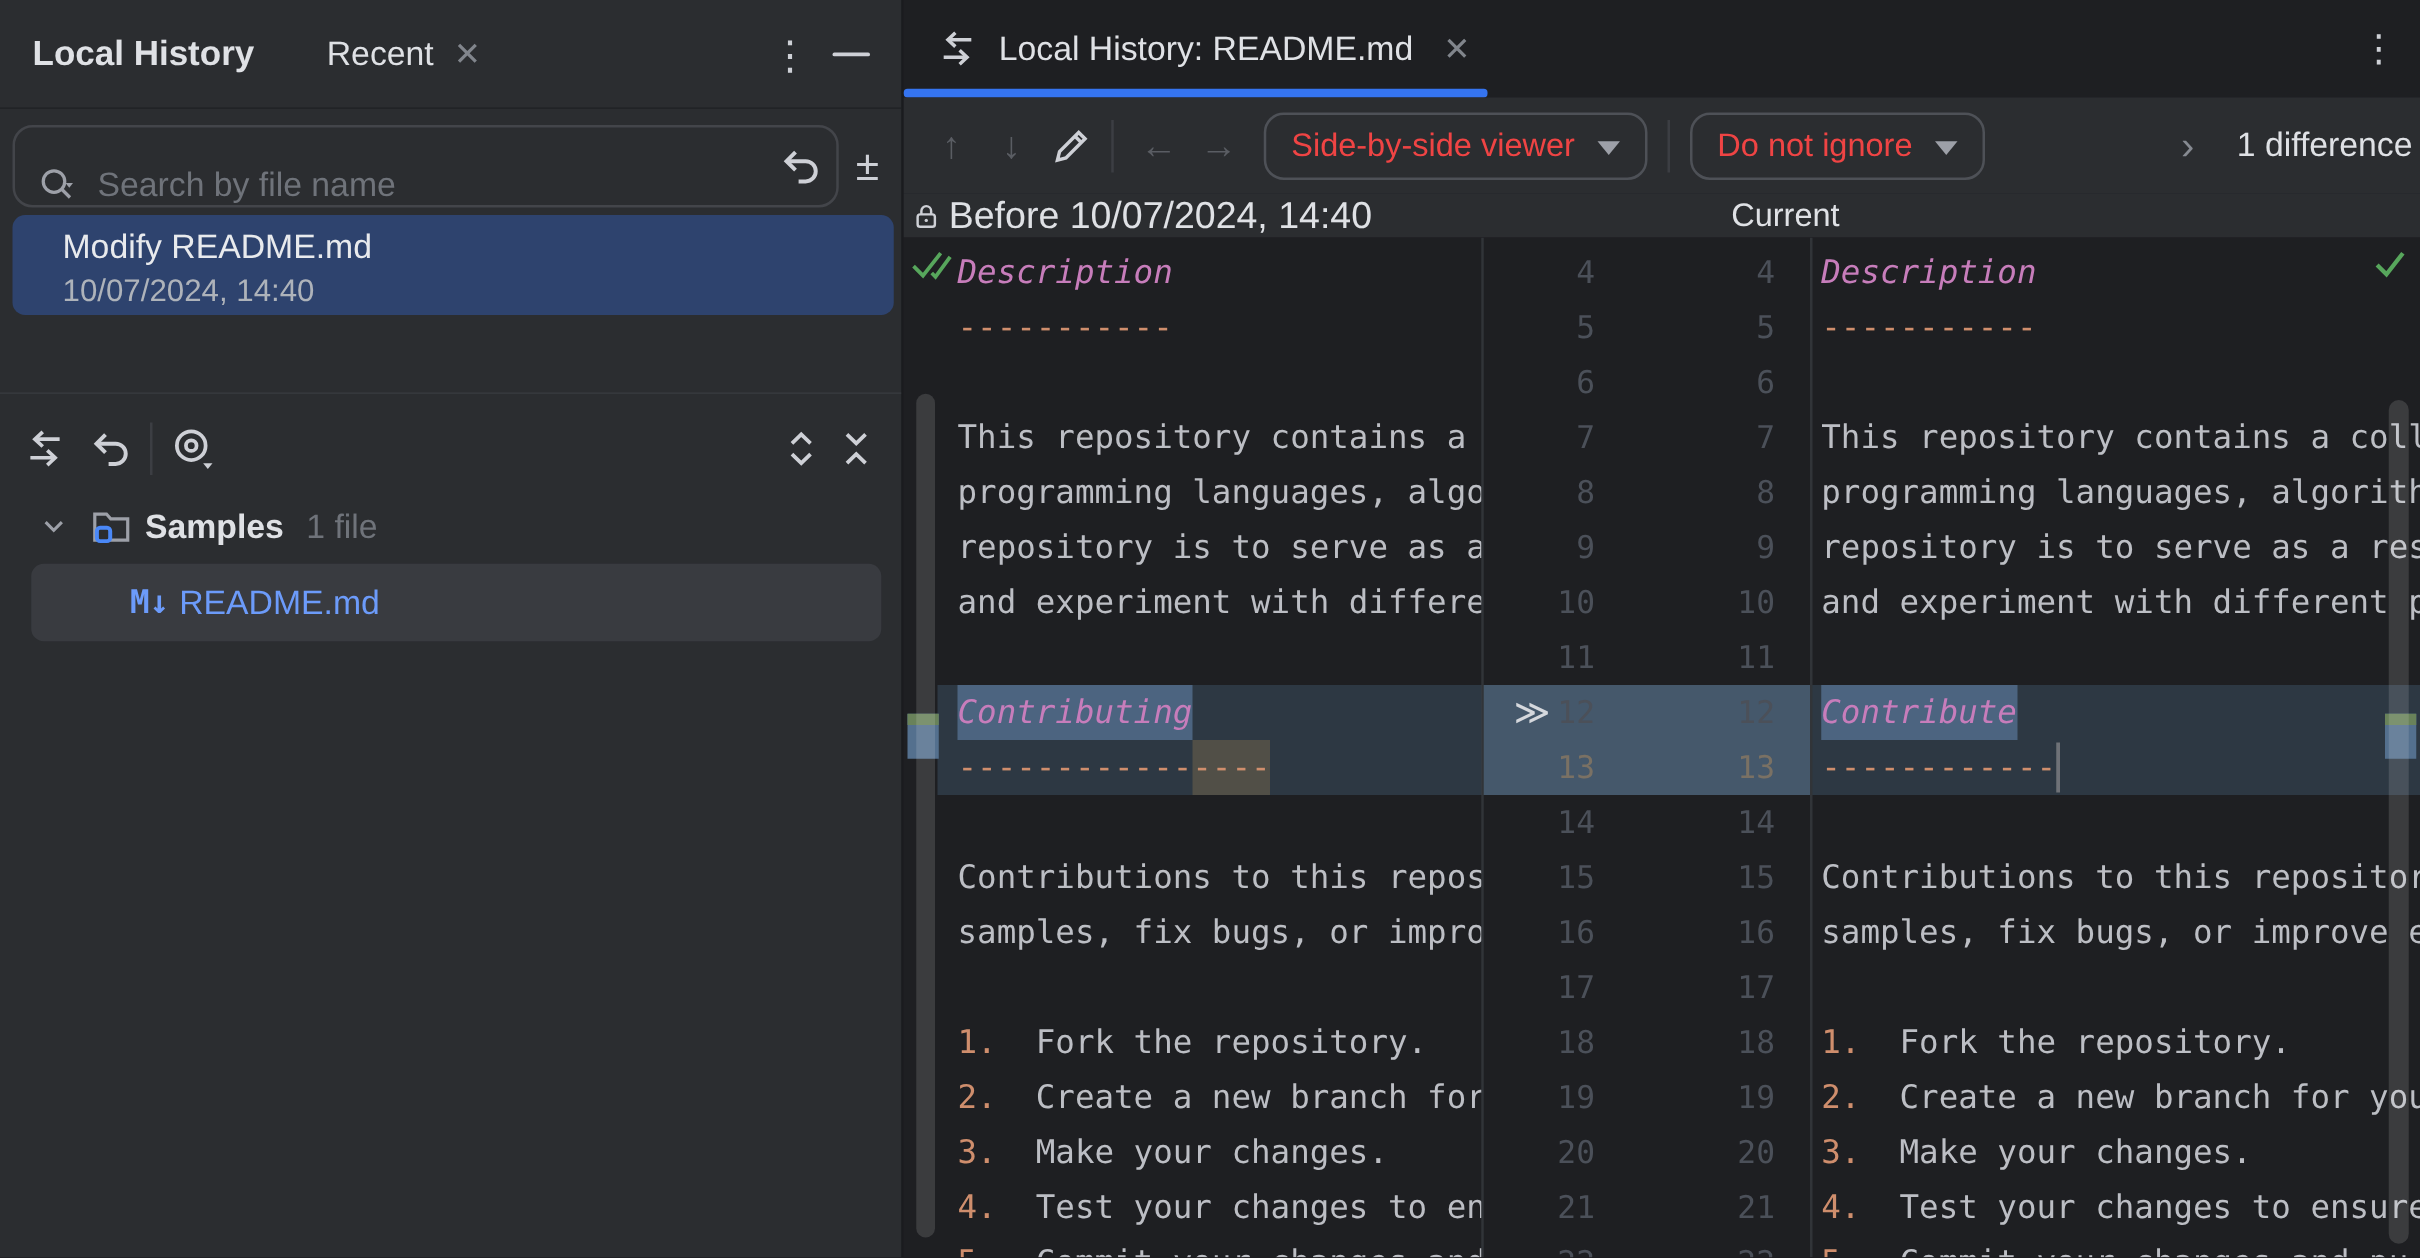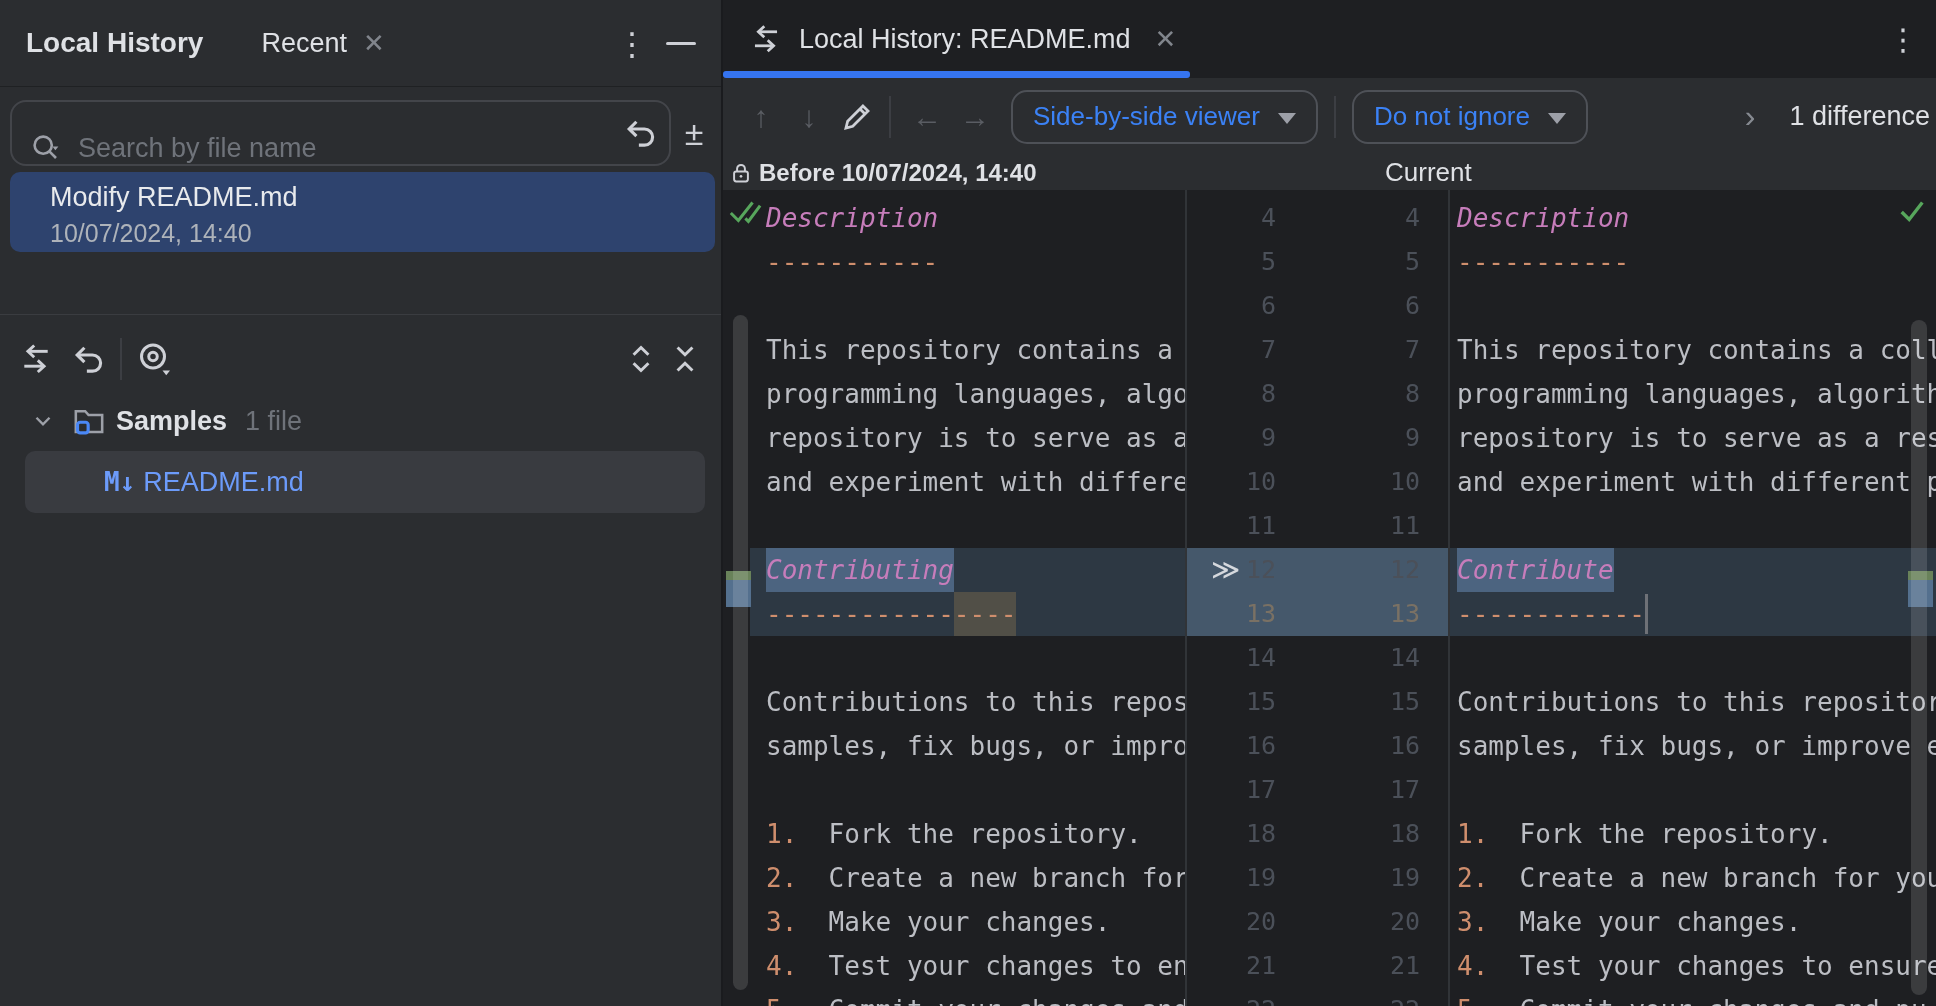--- a/index.html
+++ b/index.html
@@ -74,31 +74,31 @@
   .rp-kebab { position:absolute; left:1158px; top:0; width:44px; height:78px;
               display:flex; align-items:center; justify-content:center;
               font-size:30px; color:#ced0d6; }
 
   .diff-toolbar { position:absolute; left:0; top:78px; width:100%; height:77px;
                   background:#2b2d30; display:flex; align-items:center; }
   .diff-toolbar .tbtn { margin-left:4px; }
   .dim-arrow { font-size:30px; color:#5a5d63; }
   .ddl { height:54px; border:2px solid #4e5157; border-radius:16px;
          display:flex; align-items:center; padding:0 20px; margin-left:14px; }
-  .ddl-label { font-size:26px; color:#3b82f6; }
+  .ddl-label { font-size:26px; color:#ef4444; }
   .ddl-caret { width:0; height:0; border-left:9px solid transparent; border-right:9px solid transparent;
                border-top:11px solid #9da0a8; margin-left:18px; margin-top:4px; }
   .diff-toolbar .sp { flex:1; }
   .next-chevron { font-size:32px; color:#868a91; margin-right:34px; }
   .diff-count { font-size:27px; color:#dfe1e5; margin-right:6px; white-space:nowrap; }
 
   .diff-header { position:absolute; left:0; top:155px; width:100%; height:35px;
                  background:#2b2d30; }
   .dh-left { position:absolute; left:6px; top:0; height:35px; display:flex; align-items:center; }
-  .dh-left-label { font-size:24px; color:#dfe1e5; margin-left:6px;font-weight:bold; }
+  .dh-left-label { font-size:30px; color:#dfe1e5; margin-left:6px; }
   .dh-right-label { position:absolute; left:662px; top:0; height:35px; display:flex;
                     align-items:center; font-size:26px; color:#dfe1e5; }
 
   
   .diff-body { position:absolute; left:0; top:190px; width:1213px; height:816px;
                background:#1e1f22; overflow:hidden; }
   .chg-bg { position:absolute; z-index:1; }
   .chg-left  { left:27px;  width:435px; top:358px; height:88px; background:#2d3843; }
   .chg-gut   { left:462px; width:264px; top:358px; height:88px; background:#45586b; }
   .chg-right { left:726px; width:487px; top:358px; height:88px; background:#2d3843; }

